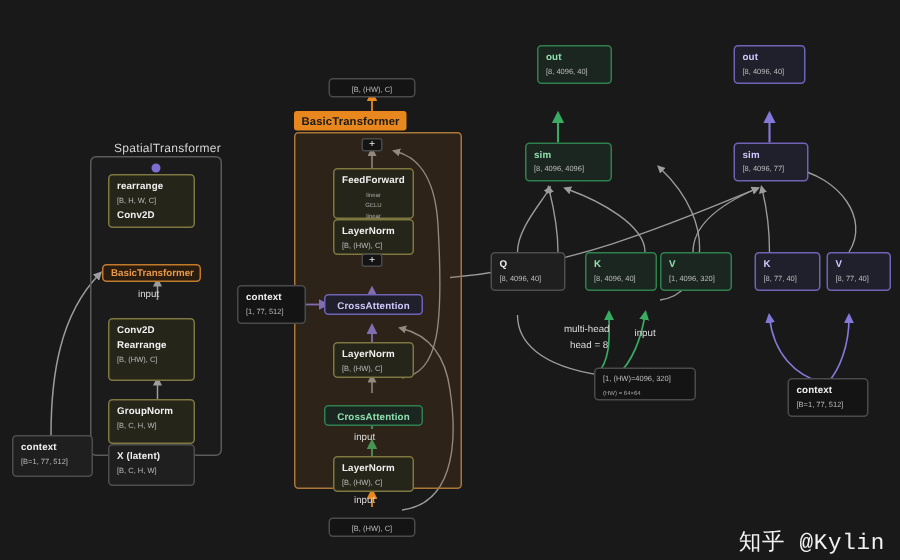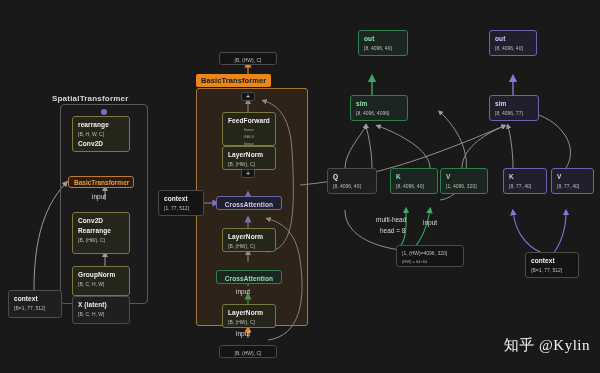--- a/index.html
+++ b/index.html
@@ -35,22 +35,22 @@
   .basic-chip{position:absolute;box-sizing:border-box;border:1px solid #c07a2c;background:#2a1d10;
     border-radius:3px;padding:2px 5px;}
   .basic-chip .t{color:#e89a4a;font-weight:bold;font-size:6.5px;}
 
   .plus{position:absolute;width:14px;height:9px;box-sizing:border-box;border:1px solid #4a4a4a;
         border-radius:2px;background:#141414;color:#eee;font-size:7px;line-height:7px;text-align:center;}
   .dot{position:absolute;width:6px;height:6px;border-radius:50%;background:#7d6fd1;}
 
   .caption{position:absolute;font-size:6.5px;color:#dcdcdc;white-space:nowrap;}
 
-  .watermark{position:absolute;right:10px;bottom:18px;font-size:15px;color:#f2f2f2;
-    letter-spacing:.5px;font-family:Liberation Serif, serif;}
+  .watermark{position:absolute;right:10px;bottom:2px;font-size:15px;color:#f2f2f2;
+    letter-spacing:.5px;font-family:Liberation Mono, monospace;}
 </style>
 </head>
 <body>
 
 <div id="canvas">
 
   <svg class="wires" viewBox="0 0 600 373">
     <defs>
       <marker id="ag" markerWidth="6" markerHeight="6" refX="3" refY="3" orient="auto">
         <path d="M0,0 L6,3 L0,6 z" fill="#9c9c9c"></path>
@@ -101,21 +101,21 @@
     <path d="M513,95 L513,78" stroke="#8379d8" stroke-width="1.4" fill="none" marker-end="url(#ap)"></path>
     <path d="M513,168 C513,150 510,134 508,126" stroke="#9c9c9c" stroke-width="0.9" fill="none" marker-end="url(#ag)"></path>
     <path d="M462,168 C462,146 490,132 504,126" stroke="#9c9c9c" stroke-width="0.9" fill="none" marker-end="url(#ag)"></path>
     <path d="M300,185 C380,178 446,150 504,126" stroke="#9c9c9c" stroke-width="0.9" fill="none" marker-end="url(#ag)"></path>
     <path d="M566,168 C580,146 560,118 528,112" stroke="#9c9c9c" stroke-width="0.9" fill="none" marker-end="url(#ag)"></path>
     <path d="M548,255 C530,250 516,236 513,212" stroke="#8379d8" stroke-width="1.1" fill="none" marker-end="url(#ap)"></path>
     <path d="M552,255 C560,246 566,230 566,212" stroke="#8379d8" stroke-width="1.1" fill="none" marker-end="url(#ap)"></path>
   </svg>
 
   <div class="group" style="left:60px;top:104px;width:88px;height:200px;"></div>
-  <div class="group-title" style="left:52px;top:94px;font-weight:bold;">SpatialTransformer</div>
+  <div class="group-title" style="left:76px;top:94px;">SpatialTransformer</div>
   <div class="dot" style="left:101px;top:109px;"></div>
 
   <div class="node olive-node" style="left:72px;top:116px;width:58px;height:36px;">
     <div class="t">rearrange</div>
     <div class="s">[B, H, W, C]</div>
     <div class="t">Conv2D</div>
   </div>
 
   <div class="basic-chip" style="left:68px;top:176px;width:66px;height:12px;">
     <div class="t">BasicTransformer</div>

